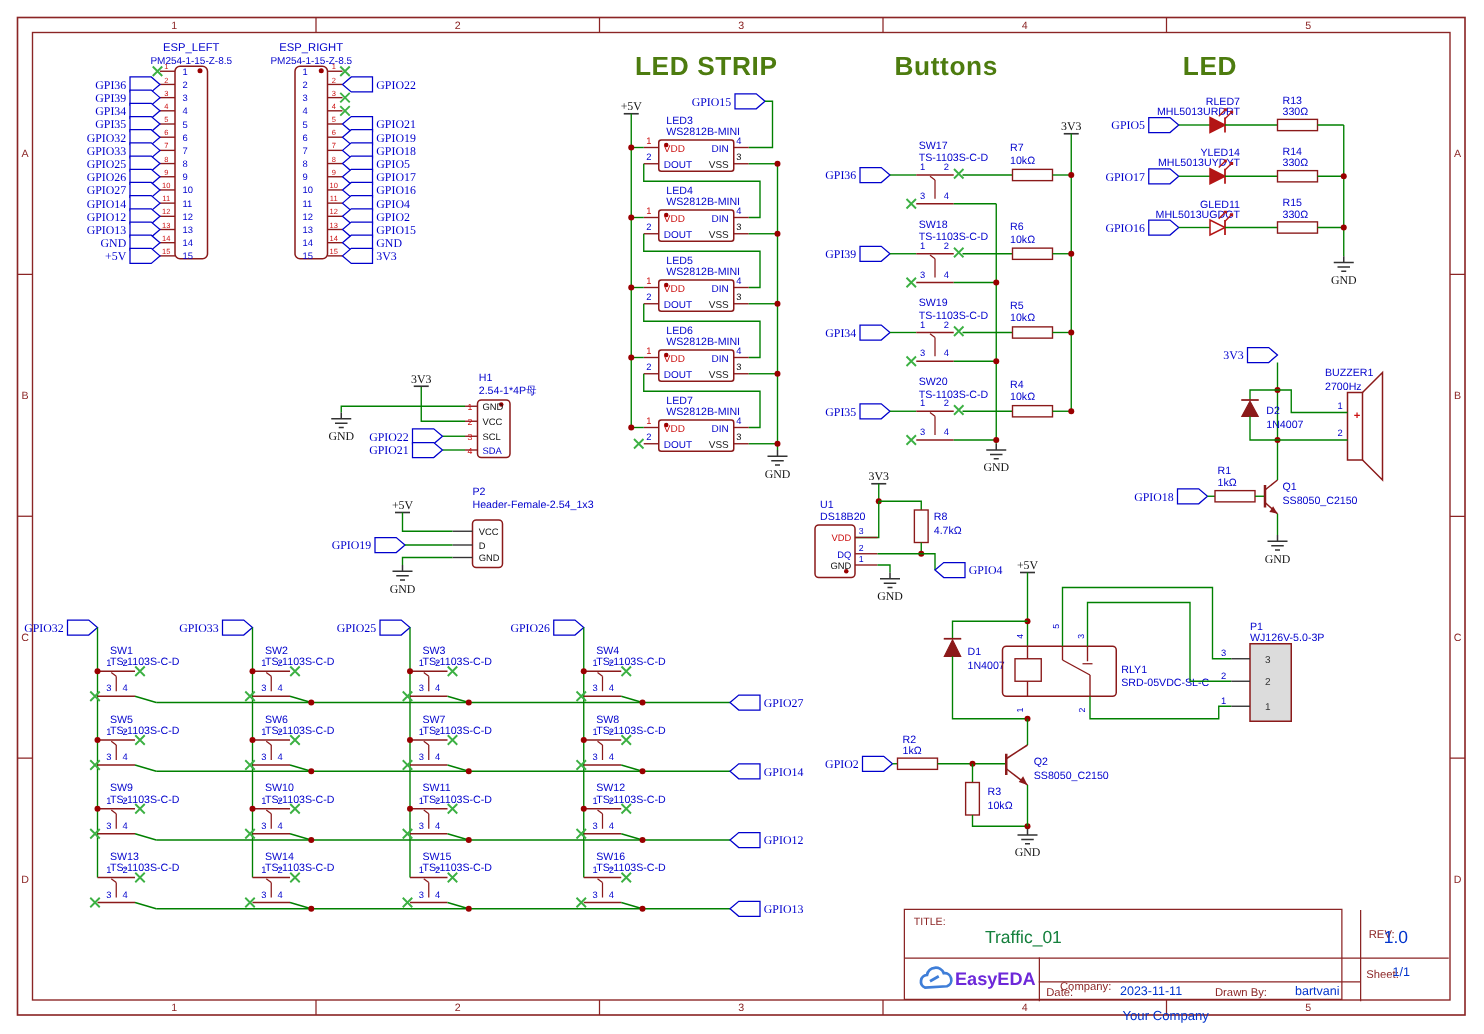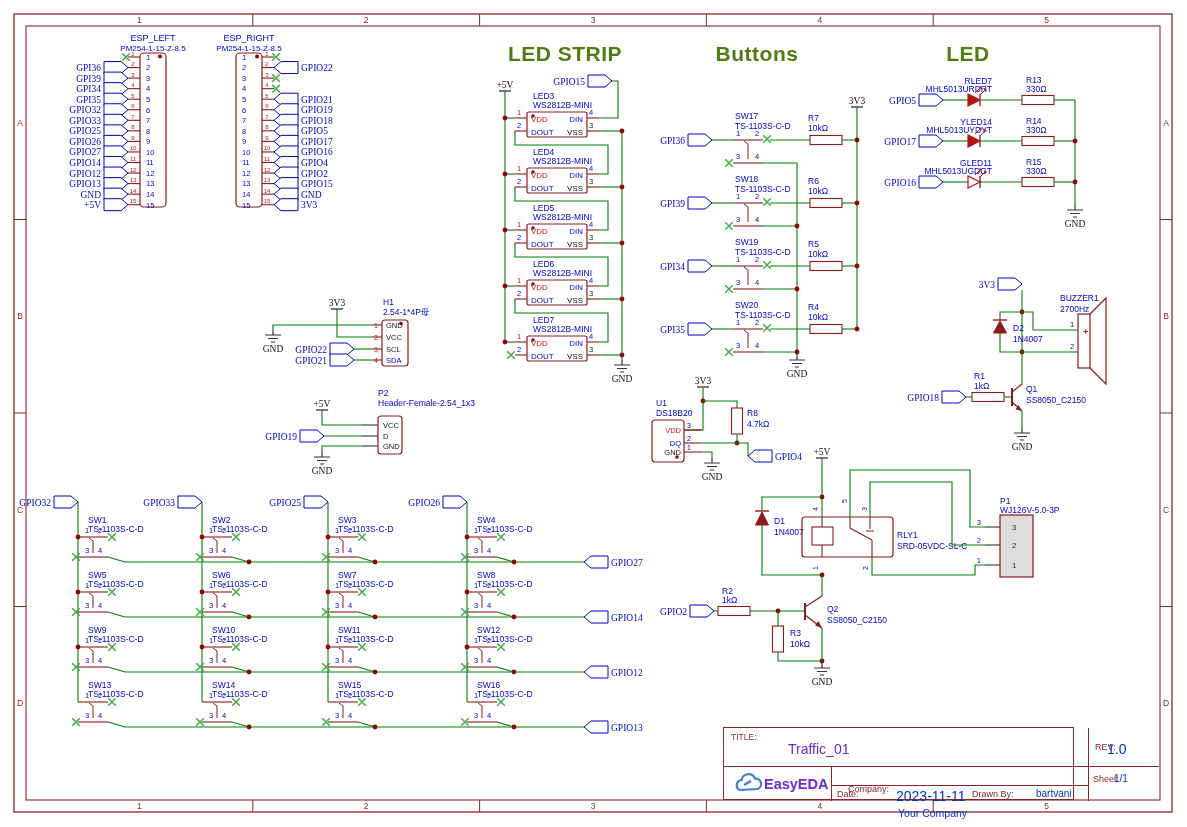--- a/index.html
+++ b/index.html
@@ -10,29 +10,29 @@
              text-align:center;letter-spacing:.5px;}
   #t-ledstrip{left:465px;top:42px;width:200px;}
   #t-buttons{left:677px;top:42px;width:160px;}
   #t-led{left:918px;top:42px;width:100px;}
   .tblock{position:absolute;left:723px;top:727px;width:351px;height:73px;
           border:1px solid #8b2525;box-sizing:border-box;font-size:9px;color:#8b2525;}
   .tb-line{position:absolute;background:#8b2525;}
   .tb-label{color:#8b2525;font-size:9px;}
   .tb-val{color:#0033cc;}
   .tb-title-label{position:absolute;left:7px;top:4px;font-size:8.5px;}
-  .tb-title{position:absolute;left:64px;top:13px;font-size:14px;color:#6d28d9;}
+  .tb-title{position:absolute;left:64px;top:13px;font-size:14px;color:#15803d;}
   .tb-rev-l{position:absolute;left:371px;top:14px;}
   .tb-rev{position:absolute;left:383px;top:13px;font-size:14px;}
   .tb-sheet-l{position:absolute;left:369px;top:46px;}
   .tb-sheet{position:absolute;left:390px;top:45px;font-size:10px;}
   .tb-comp-l{position:absolute;left:113px;top:56px;margin-left:11px;}
   .tb-comp{position:absolute;left:174px;top:51px;font-size:10.5px;margin-top:28px;}
   .tb-date-l{position:absolute;left:113px;top:61px;}
-  .tb-date{position:absolute;left:172px;top:60px;font-size:14px;}
+  .tb-date{position:absolute;left:172px;top:60px;font-size:10px;}
   .tb-drawn-l{position:absolute;left:248px;top:61px;}
   .tb-drawn{position:absolute;left:312px;top:60px;font-size:10px;}
   .tb-logo{position:absolute;left:10px;top:44px;width:94px;height:26px;}
   .tb-logo-text{position:absolute;left:30px;top:4px;font-size:14.5px;font-weight:bold;
                 color:#6d28d9;letter-spacing:0;}
 </style>
 </head>
 <body>
 
 <div id="stage">

